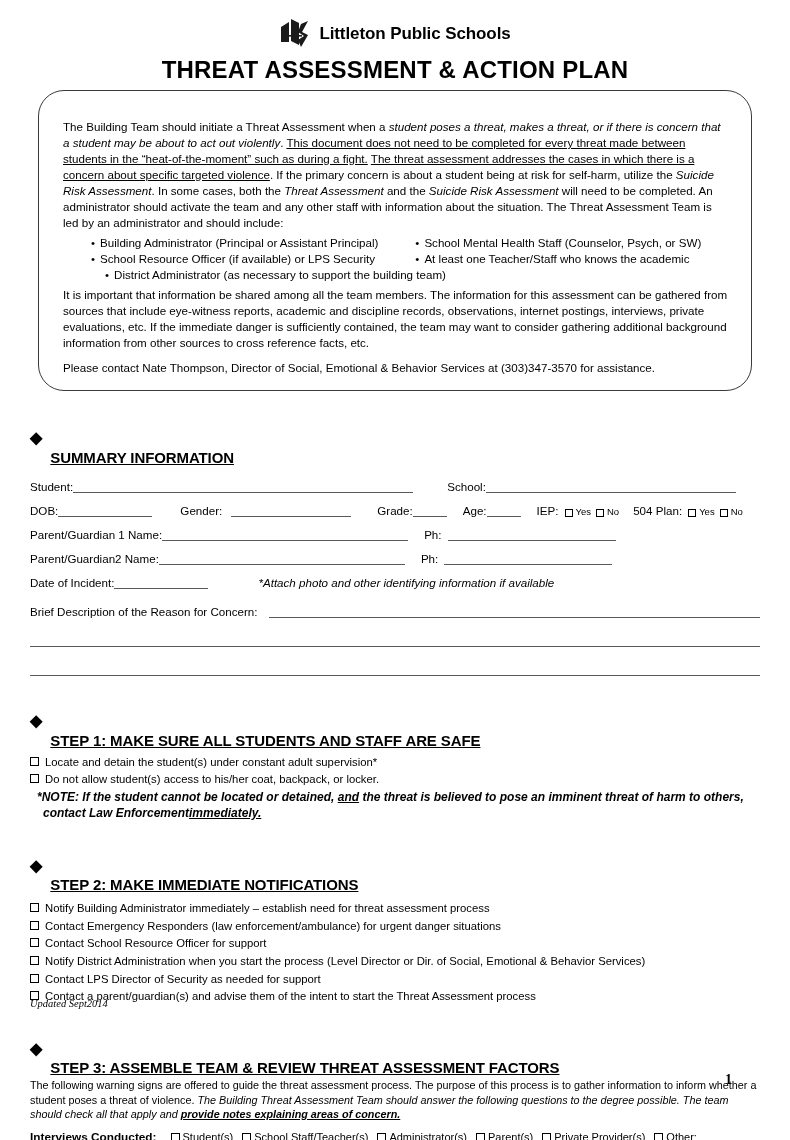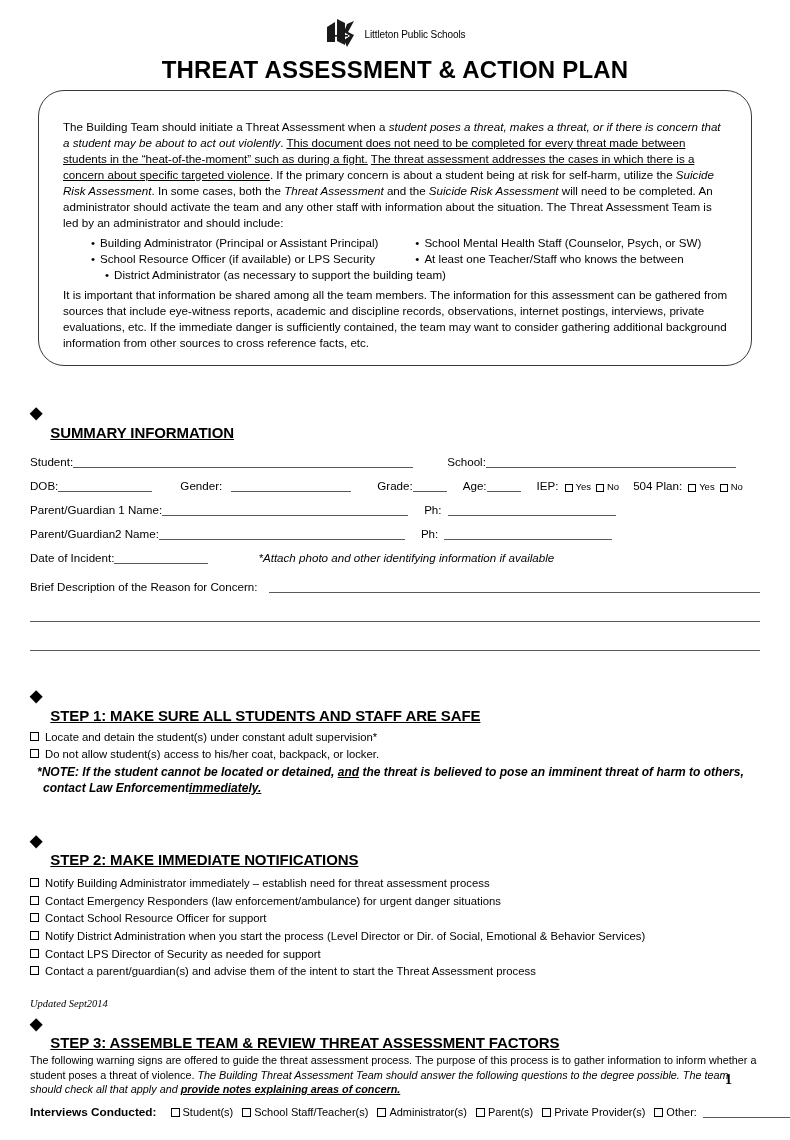--- a/index.html
+++ b/index.html
@@ -24,22 +24,22 @@
   .logo-row {
     display: flex;
     align-items: center;
     justify-content: center;
     gap: 10px;
     padding-top: 20px;
     height: 48px;
   }
   .logo-mark { width: 30px; height: 32px; flex: none; }
   .logo-text {
-    font-size: 10px;
-    font-weight: normal;
+    font-size: 17px;
+    font-weight: bold;
     letter-spacing: -0.1px;
     color: #000;
   }
   .doc-title {
     text-align: center;
     font-size: 24px;
     font-weight: bold;
     letter-spacing: 0.2px;
     margin-top: 8px;
     margin-bottom: 6px;
@@ -196,26 +196,27 @@
   <div class="intro-box">
     <p><span>The Building Team should initiate a Threat Assessment when a </span><span class="i">student poses a threat, makes a threat, or if there is concern that a student may be about to act out violently</span><span>.  </span><span class="u">This document does not need to be completed for every threat made between students in the “heat-of-the-moment” such as during a fight.</span><span>  </span><span class="u">The threat assessment addresses the cases in which there is a concern about specific targeted violence</span><span>.  If the primary concern is about a student being at risk for self-harm, utilize the </span><span class="i">Suicide Risk Assessment</span><span>.  In some cases, both the </span><span class="i">Threat Assessment</span><span> and the </span><span class="i">Suicide Risk Assessment</span><span> will need to be completed.   An administrator should activate the team and any other staff with information about the situation.  The Threat Assessment Team is led by an administrator and should include:</span></p>
 
     <div class="bullets">
       <div class="bullet-row">
         <div class="bullet-col-a bullet">Building Administrator (Principal or Assistant Principal)</div>
         <div class="bullet-col-b bullet">School Mental Health Staff (Counselor, Psych, or SW)</div>
       </div>
       <div class="bullet-row">
         <div class="bullet-col-a bullet">School Resource Officer (if available) or LPS Security</div>
-        <div class="bullet-col-b bullet">At least one Teacher/Staff who knows the between</div>
+        <div class="bullet-col-b bullet">At least one Teacher/Staff who knows the academic</div>
       </div>
       <div class="bullet-single bullet">District Administrator (as necessary to support the building team)</div>
     </div>
 
     <p style="margin-top:0">It is important that information be shared among all the team members.  The information for this assessment can be gathered from sources that include eye-witness reports, academic and discipline records, observations, internet postings, interviews, private evaluations, etc.  If the immediate danger is sufficiently contained, the team may want to consider gathering additional background information from other sources to cross reference facts, etc.</p>
+    <p>Please contact Nate Thompson, Director of Social, Emotional &amp; Behavior Services at (303)347-3570 for assistance.</p>
   </div>
 
   <div class="sec-head" style="margin-top:22px">
     <span class="diamond">◆</span>
     <span class="txt">SUMMARY INFORMATION</span>
   </div>
 
   <div class="form">
 
     <div class="frow" style="margin-top:14px">

